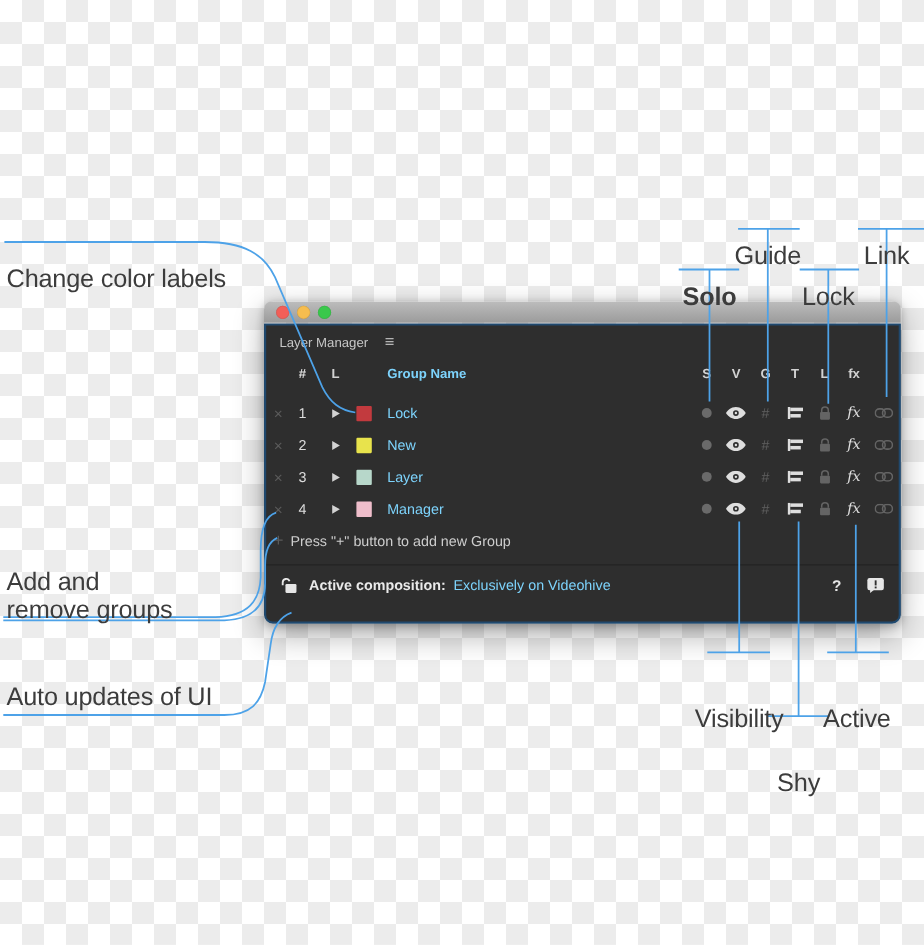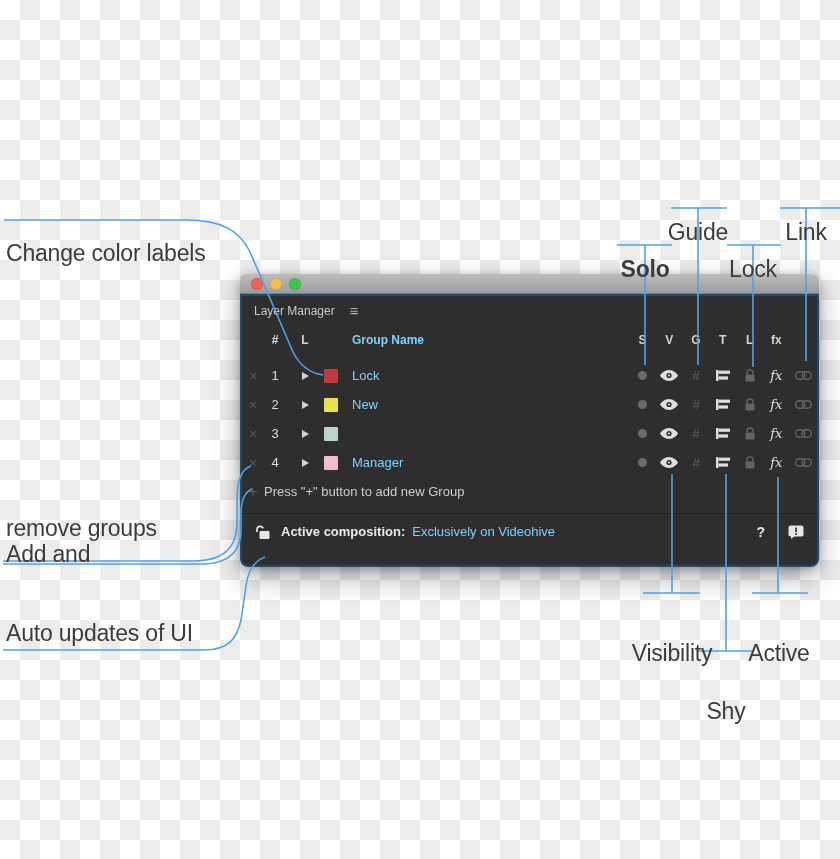--- a/index.html
+++ b/index.html
@@ -90,22 +90,22 @@
 </style>
 </head>
 <body>
 
 <div class="note" style="left:6px;top:192px;margin-top:48px;">Change color labels</div>
 <div class="note center" style="left:698px;top:176px;">Guide</div>
 <div class="note center" style="left:806px;top:176px;">Link</div>
 <div class="note center" style="left:645px;top:213px;font-weight:bold;">Solo</div>
 <div class="note center" style="left:753px;top:213px;">Lock</div>
 <div class="note" style="left:6px;top:515px;line-height:26px;">
+  <div>Add and</div>
   <div>remove groups</div>
-  <div>Add and</div>
 </div>
 <div class="note" style="left:6px;top:620px;">Auto updates of UI</div>
 <div class="note center" style="left:672px;top:597px;">Visibility</div>
 <div class="note center" style="left:779px;top:597px;">Active</div>
 <div class="note center" style="left:726px;top:655px;">Shy</div>
 
 <svg id="overlay" viewBox="0 0 840 859">
   <g fill="none" stroke-width="1.6" stroke="#4da2e8">
 
     <path d="M4 220 H186 C222 220 240 231 250 252 L293 352 C300 366 309 373 323 375"></path>
@@ -264,20 +264,21 @@
 
       <div class="row">
         <div class="c-del">×</div>
         <div class="c-num">3</div>
         <div class="c-arr">
             <div class="tri"></div>
           </div>
         <div class="c-sw">
             <div class="swatch" style="background: rgb(183, 215, 202);"></div>
           </div>
+        <div class="c-name">Layer</div>
         <div class="tgs">
           <div class="tg">
               <div class="dot"></div>
             </div>
           <div class="tg">
             <svg width="18" height="11" viewBox="0 0 18 11">
                 <path d="M9 0C4.5 0 1.3 3.2 0 5.5 1.3 7.8 4.5 11 9 11s7.7-3.2 9-5.5C16.7 3.2 13.5 0 9 0Z" fill="#dedede"></path>
                 <circle cx="9" cy="5.5" r="2.6" fill="#2e2e2e"></circle>
                 <circle cx="9" cy="5.5" r="1.1" fill="#dedede"></circle>
               </svg>

